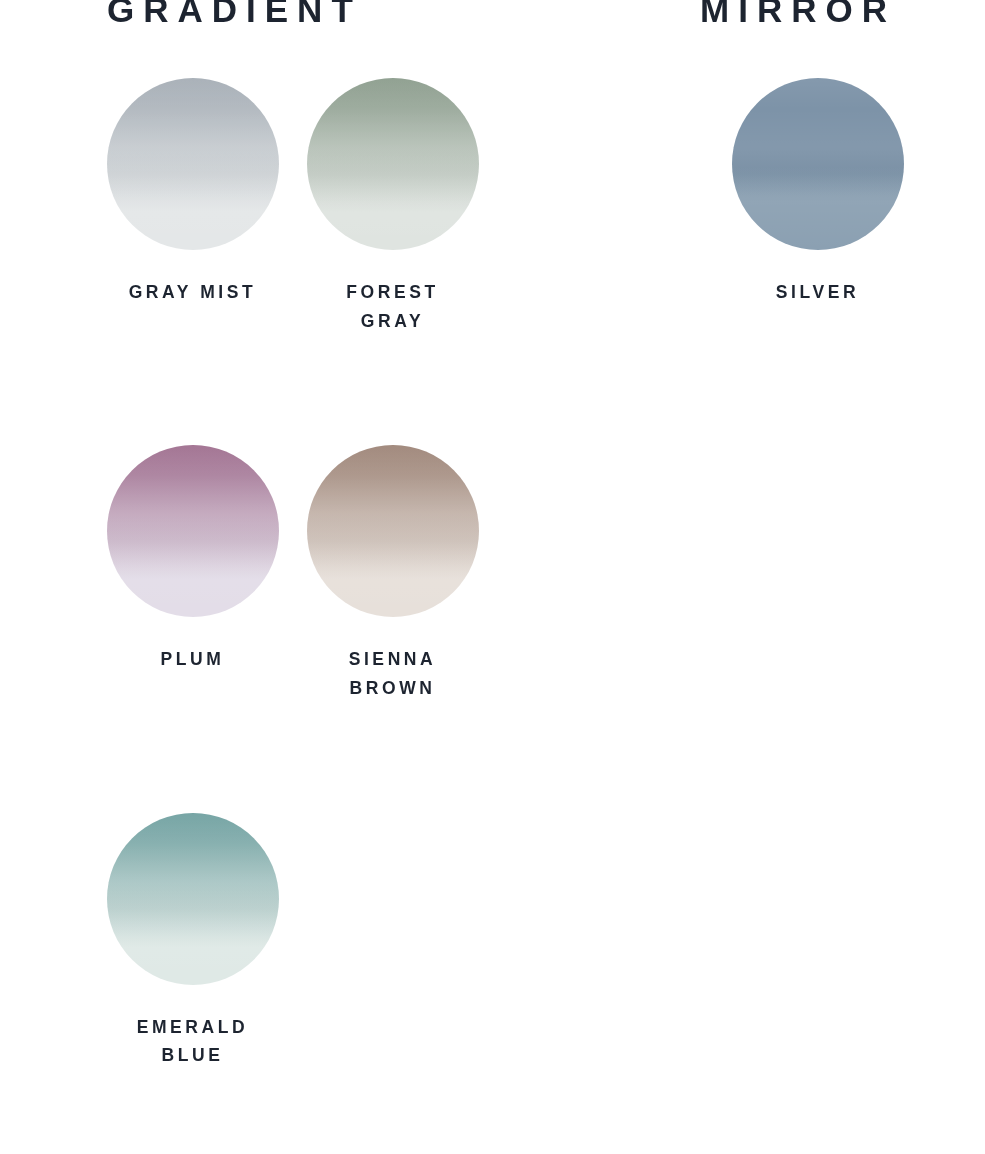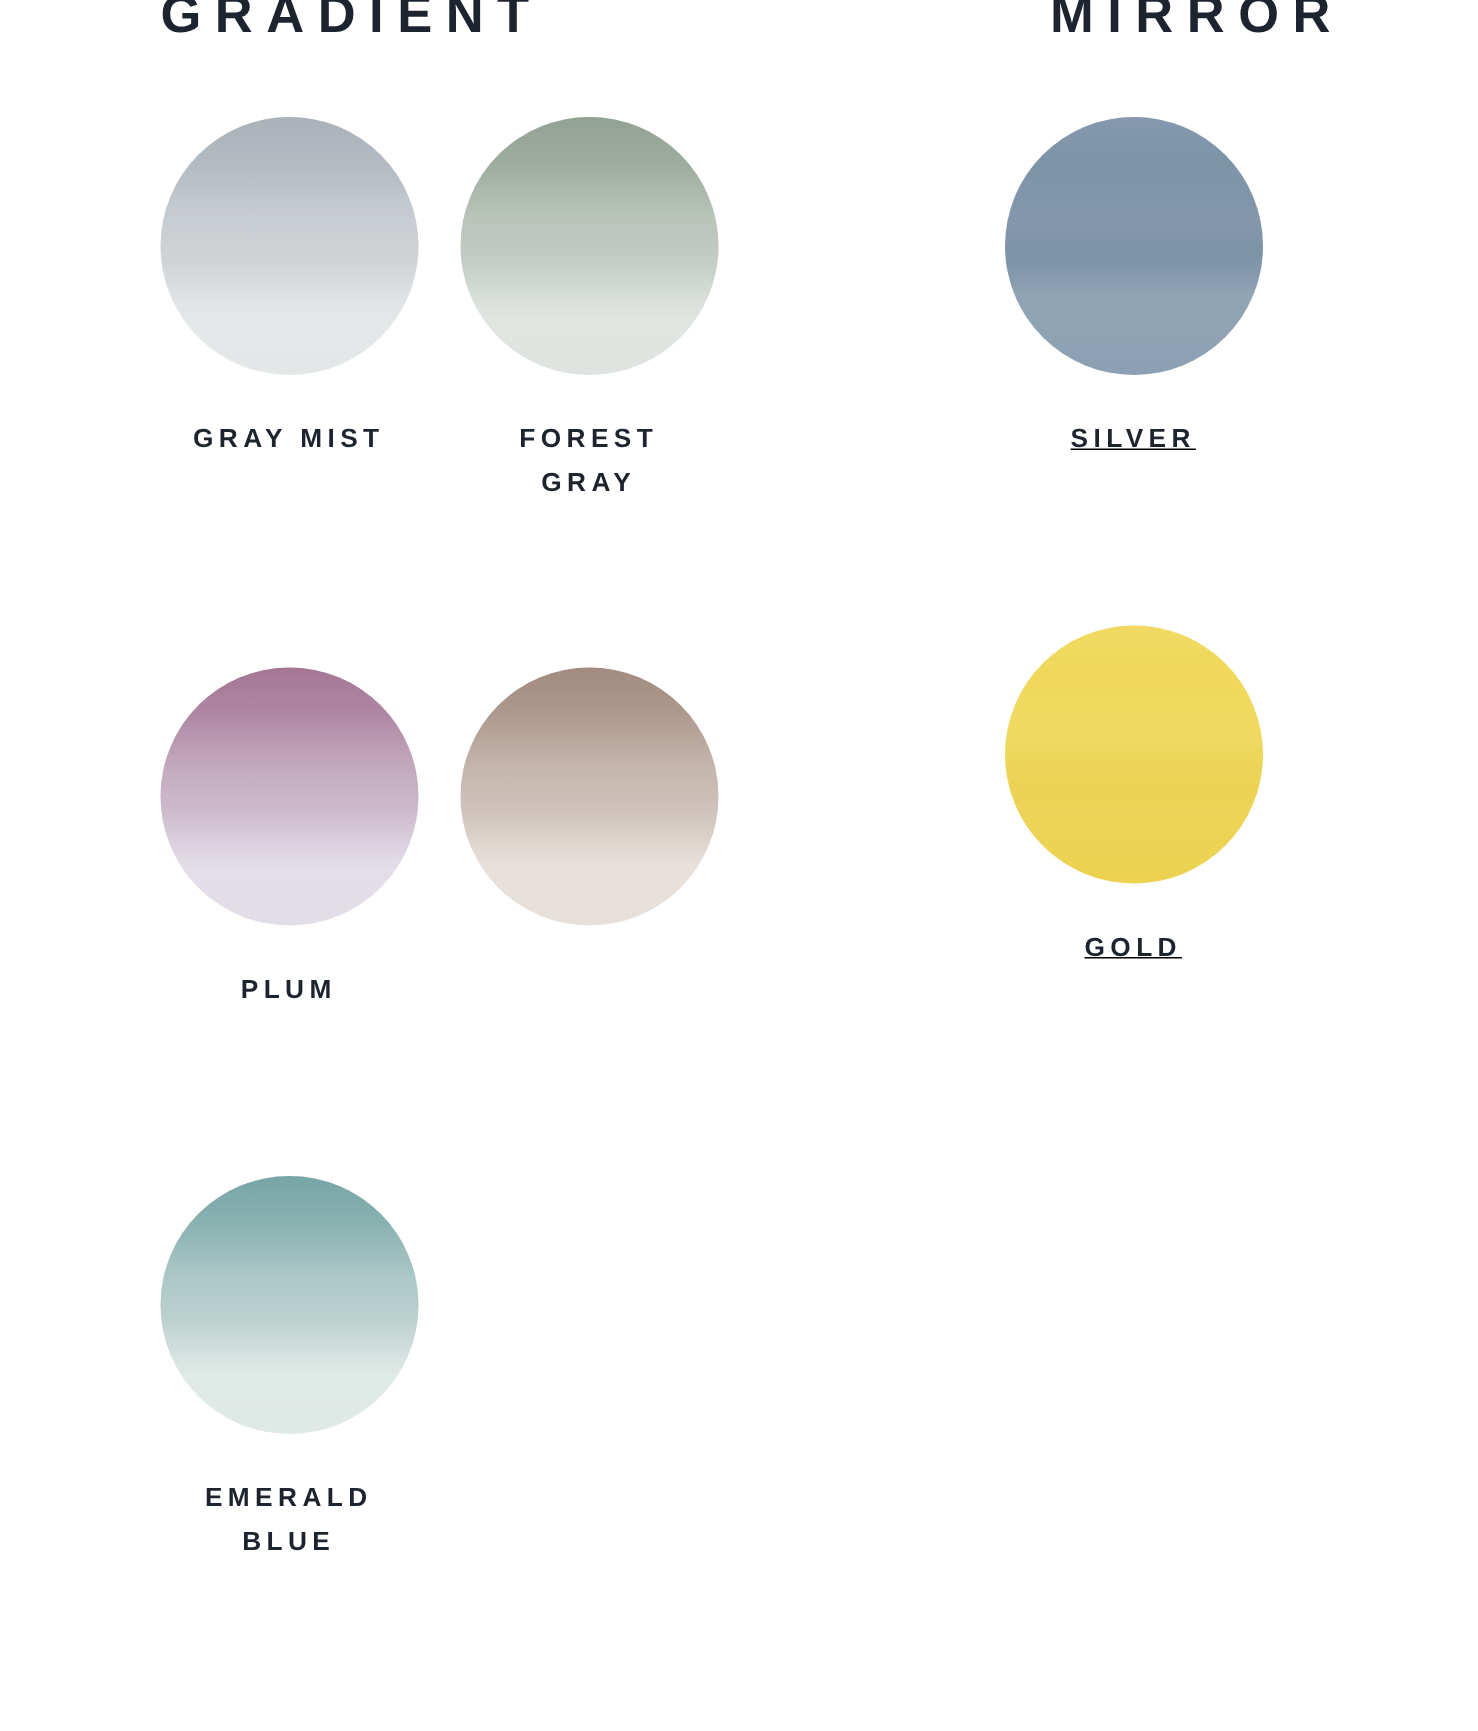--- a/index.html
+++ b/index.html
@@ -44,25 +44,24 @@
     row-gap: 110px;
   }
   .grid-gradient {
     left: 105px;
     top: 78px;
     width: 375px;
     grid-template-columns: 175px 175px;
     column-gap: 25px;
   }
   .grid-mirror {
-    left: 668px;
+    left: 730px;
     top: 78px;
     width: 175px;
     grid-template-columns: 175px;
-    text-decoration: underline;
   }
 
   .swatch {
     width: 175px;
     display: flex;
     flex-direction: column;
     align-items: center;
   }
 
   .swatch-disc {
@@ -119,31 +118,28 @@
       <div class="swatch">
         <div class="swatch-disc" style="background: linear-gradient(rgb(139, 156, 140) 0%, rgb(223, 228, 224) 78%, rgb(223, 228, 224) 100%);"></div>
         <div class="swatch-label">FOREST GRAY</div>
       </div>
       <div class="swatch">
         <div class="swatch-disc" style="background: linear-gradient(rgb(159, 110, 142) 0%, rgb(227, 221, 232) 78%, rgb(227, 221, 232) 100%);"></div>
         <div class="swatch-label">PLUM</div>
       </div>
       <div class="swatch">
         <div class="swatch-disc" style="background: linear-gradient(rgb(157, 132, 119) 0%, rgb(231, 224, 218) 78%, rgb(231, 224, 218) 100%);"></div>
+        <div class="swatch-label">SIENNA BROWN</div>
       </div>
       <div class="swatch">
         <div class="swatch-disc" style="background: linear-gradient(rgb(111, 160, 160) 0%, rgb(223, 233, 230) 78%, rgb(223, 233, 230) 100%);"></div>
         <div class="swatch-label">EMERALD BLUE</div>
       </div>
     </div>
 
   <div class="swatch-grid grid-mirror">
       <div class="swatch">
         <div class="swatch-disc" style="background: linear-gradient(rgb(125, 147, 168) 0%, rgb(125, 147, 168) 52%, rgb(139, 160, 178) 68%, rgb(139, 160, 178) 100%);"></div>
         <div class="swatch-label">SILVER</div>
       </div>
-      <div class="swatch">
-        <div class="swatch-disc" style="background: linear-gradient(rgb(239, 216, 90) 0%, rgb(239, 216, 90) 52%, rgb(236, 210, 79) 68%, rgb(236, 210, 79) 100%);"></div>
-        <div class="swatch-label">GOLD</div>
-      </div>
     </div>
 
 </div>
 
 </body></html>

